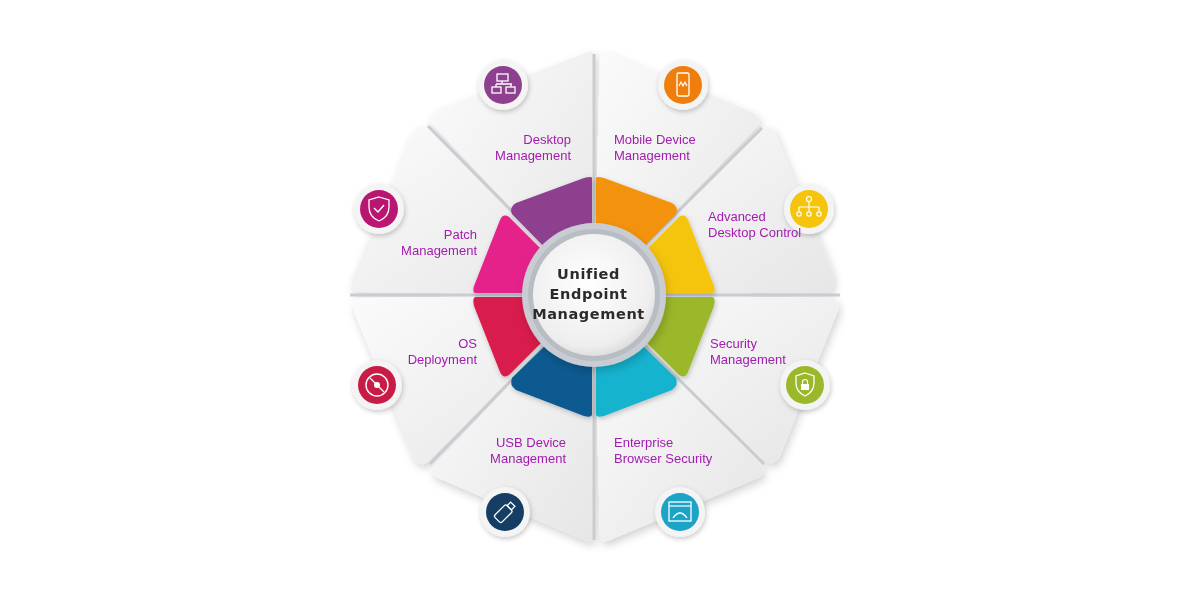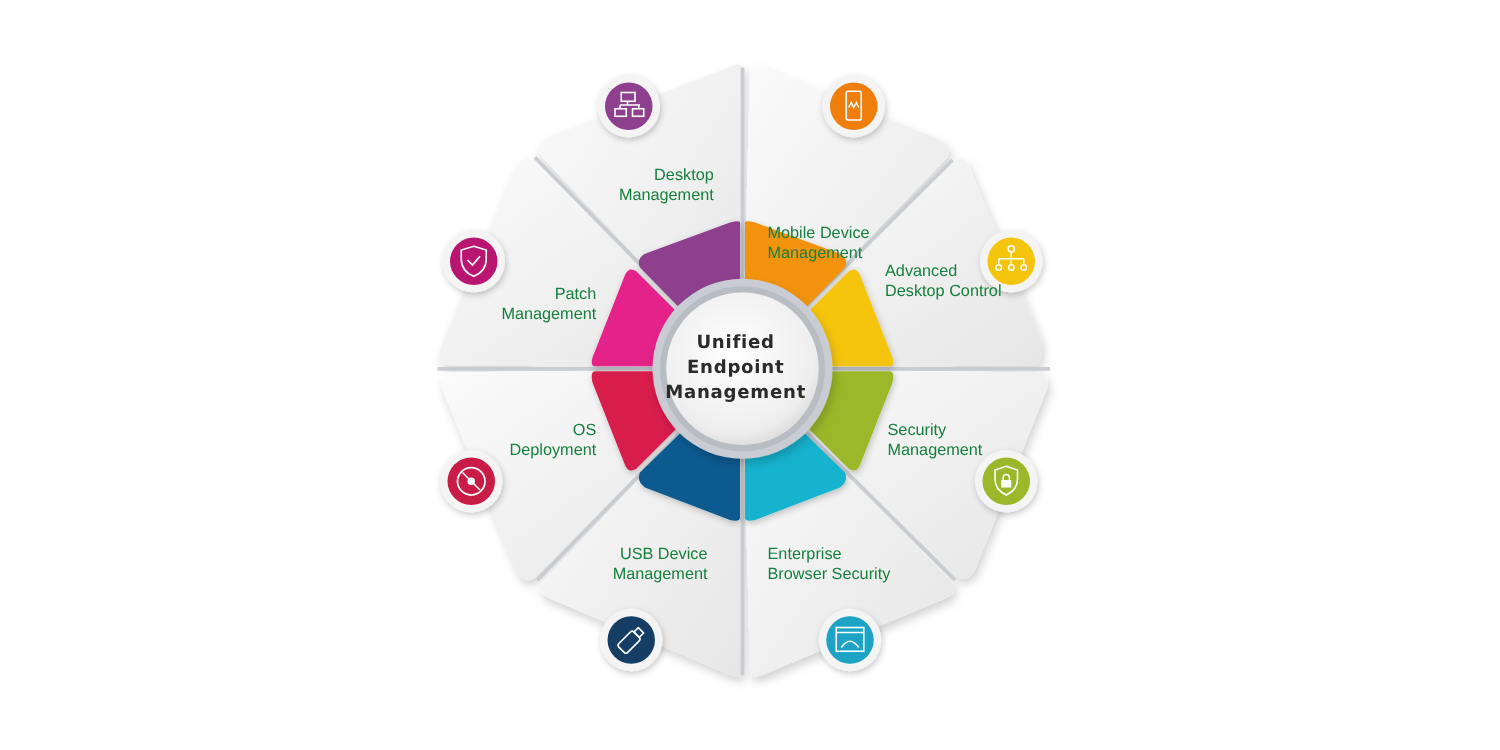--- a/index.html
+++ b/index.html
@@ -1,18 +1,18 @@
 <!DOCTYPE html>
 <html><head>
 <meta charset="utf-8">
 <style>
   html, body { margin:0; padding:0; }
   body { width:1200px; height:600px; background:#ffffff; position:relative; overflow:hidden; font-family:"Liberation Sans", "DejaVu Sans", sans-serif; }
   #diagram { position:absolute; left:0; top:0; width:1200px; height:600px; }
-  .label { position:absolute; font-size:13px; line-height:16px; color:#15803d; white-space:nowrap; }
+  .label { position:absolute; font-size:13px; line-height:16px; color:#a21caf; white-space:nowrap; }
   .label.r { text-align:right; }
   .label.l { text-align:left; }
   .center-title { position:absolute; left:524px; top:264px; width:129px; text-align:center; font-family:"DejaVu Sans", sans-serif; font-weight:bold; font-size:14.5px; line-height:20px; color:#2b2b2b; letter-spacing:0.6px; }
 </style>
 </head>
 <body>
 
 <svg id="diagram" width="1200" height="600" viewBox="0 0 1200 600" xmlns="http://www.w3.org/2000/svg">
   <defs>
     <linearGradient id="panelGrad" x1="0" y1="0" x2="1" y2="1">
@@ -151,21 +151,21 @@
 <div class="center-title">
   <div>Unified</div>
   <div>Endpoint</div>
   <div>Management</div>
 </div>
 
 <div class="label r" style="right:629px; top:132px;">
   <div>Desktop</div>
   <div>Management</div>
 </div>
-<div class="label l" style="left:614px; top:132px;margin-top:46px;">
+<div class="label l" style="left:614px; top:132px;">
   <div>Mobile Device</div>
   <div>Management</div>
 </div>
 <div class="label l" style="left:708px; top:209px;">
   <div>Advanced</div>
   <div>Desktop Control</div>
 </div>
 <div class="label l" style="left:710px; top:336px;">
   <div>Security</div>
   <div>Management</div>

